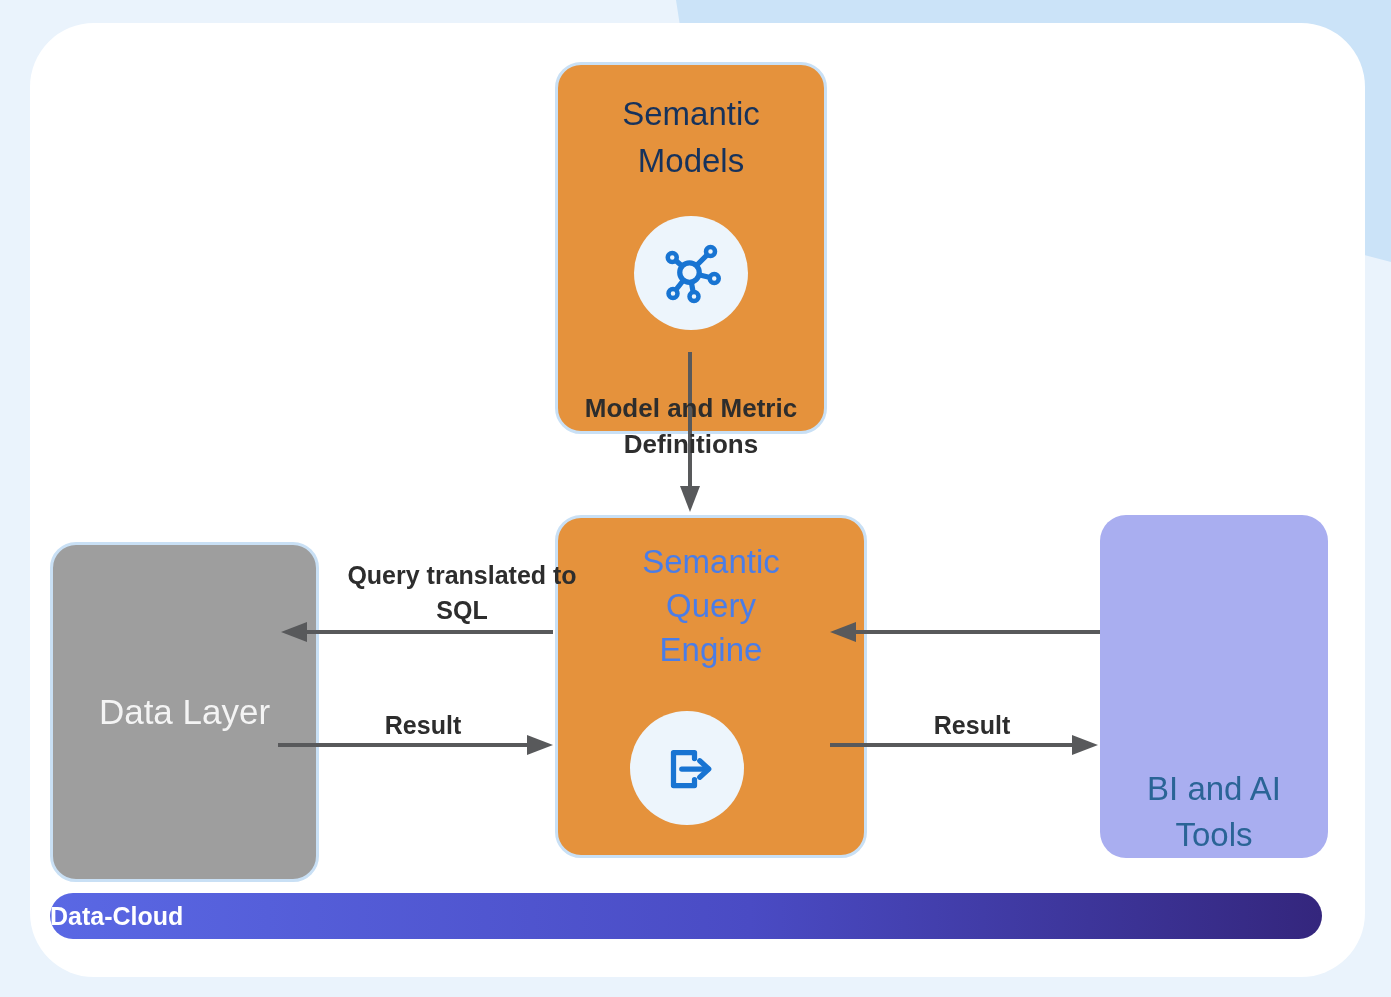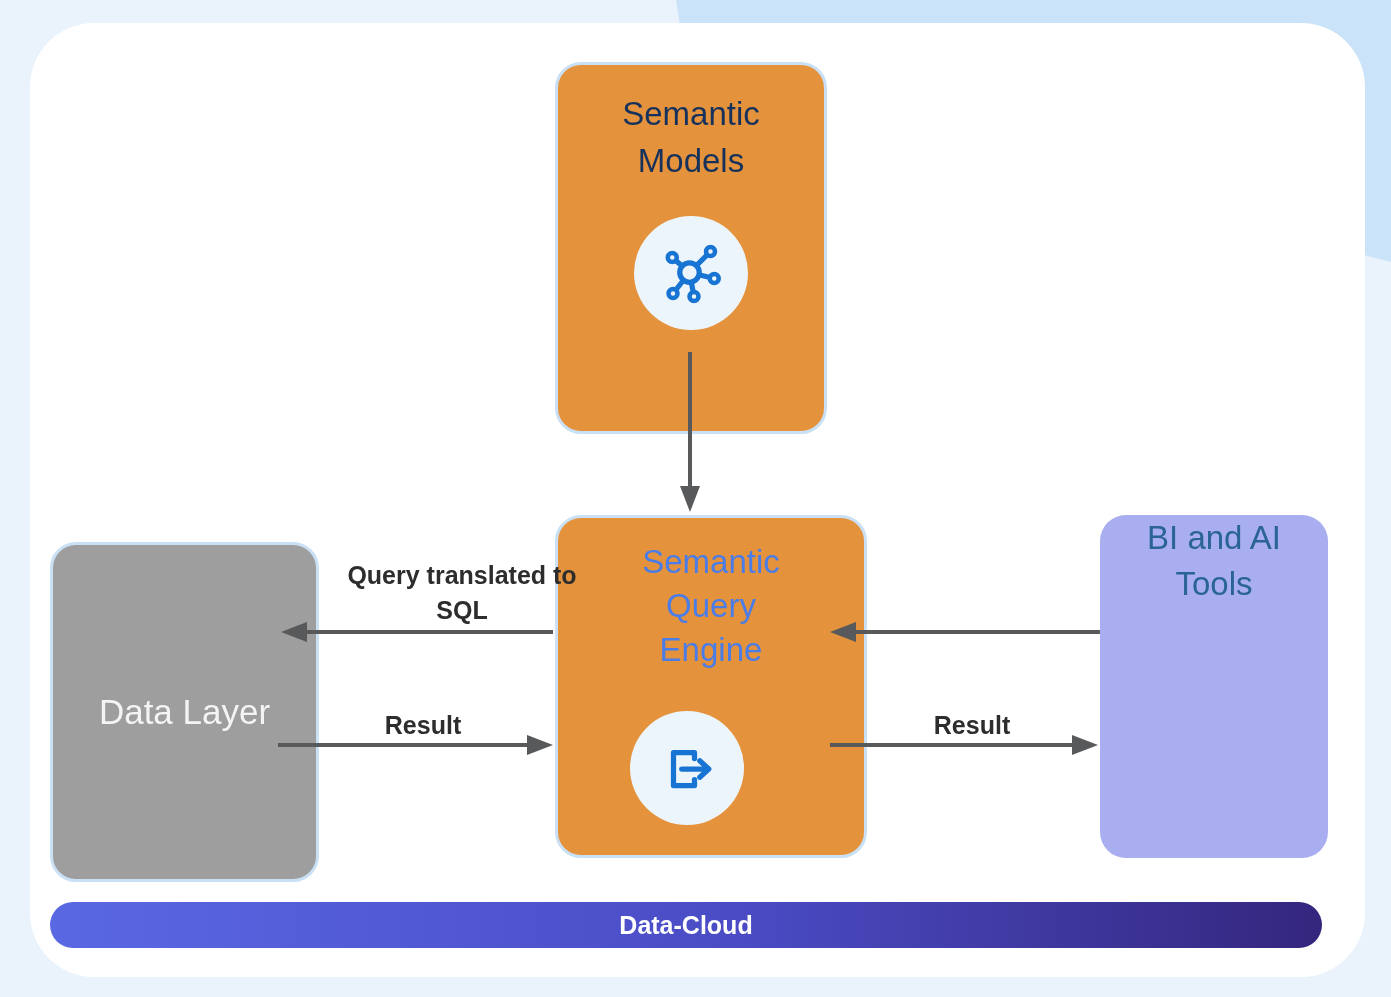--- a/index.html
+++ b/index.html
@@ -6,21 +6,21 @@
   #stage{position:relative;width:1391px;height:997px;background:#EAF3FC;overflow:hidden;}
 
   .deco-shape{position:absolute;left:0;top:0;width:1391px;height:270px;background:#CBE3F8;
     clip-path:polygon(676px 0px,1391px 0px,1391px 262px,688px 78px);}
 
   .card{position:absolute;left:30px;top:23px;width:1335px;height:954px;background:#FFFFFF;border-radius:64px;}
 
   .node{position:absolute;border-radius:26px;box-sizing:border-box;}
   .node.orange{background:#E5923C;border:3px solid #C9E0F5;}
   .node.gray{background:#9E9E9E;border:3px solid #C9E0F5;display:flex;align-items:center;justify-content:center;}
-  .node.purple{background:#A9AEF0;display:flex;align-items:flex-start;justify-content:center;}
+  .node.purple{background:#A9AEF0;display:flex;align-items:flex-end;justify-content:center;}
 
   #node-semantic-models{left:555px;top:62px;width:272px;height:372px;}
   #node-semantic-query-engine{left:555px;top:515px;width:312px;height:343px;}
   #node-data-layer{left:50px;top:542px;width:269px;height:340px;}
   #node-bi-ai-tools{left:1100px;top:515px;width:228px;height:343px;}
 
   .node-title{position:absolute;left:0;right:0;text-align:center;font-size:33px;line-height:1.42;}
   .node-title .inner{display:inline-block;}
   #node-semantic-models .node-title{top:26px;color:#16325C;}
   #node-semantic-models .node-title .inner{max-width:190px;}
@@ -64,21 +64,21 @@
 
   .edge-label{position:absolute;font-weight:bold;color:#2D2D2D;font-size:25px;line-height:1.4;text-align:center;}
   #label-model-metric{left:541px;top:390px;width:300px;font-size:26px;}
   #label-query-sql{left:300px;top:558px;width:230px;margin-left:47px;}
   #label-result-left{left:348px;top:708px;width:150px;}
   #label-analytical{left:850px;top:562px;width:230px;}
   #label-result-right{left:897px;top:708px;width:150px;}
 
   .data-cloud-bar{position:absolute;left:50px;top:893px;width:1272px;height:46px;border-radius:23px;
     background:linear-gradient(90deg,#5A68E4 0%,#4A4BC4 55%,#34267D 100%);
-    display:flex;align-items:center;justify-content:center;margin-top:9px;}
+    display:flex;align-items:center;}
   .data-cloud-bar span{color:#FFFFFF;font-weight:bold;font-size:25px;}
 </style>
 </head>
 <body>
 
 <div id="stage">
 
   <div class="deco-shape"></div>
   <div class="card"></div>
 
@@ -104,20 +104,21 @@
           </g>
         </svg>
       </span>
     </div>
   </div>
 
   <div class="arrow" id="arrow-model-metric">
     <div class="line"></div>
     <div class="tri down"></div>
   </div>
+  <div class="edge-label" id="label-model-metric">Model and Metric Definitions</div>
 
   <div class="node orange" id="node-semantic-query-engine">
     <div class="node-title">
       <span class="inner">Semantic Query Engine</span>
     </div>
     <div class="icon-circle">
       <span>
         <svg width="72" height="72" viewBox="0 0 96 96">
           <g stroke="#1874D2" stroke-width="7" fill="none" stroke-linecap="round" stroke-linejoin="round">
             <path d="M58 38 L58 30 L30 30 L30 74 L58 74 L58 66"></path>

